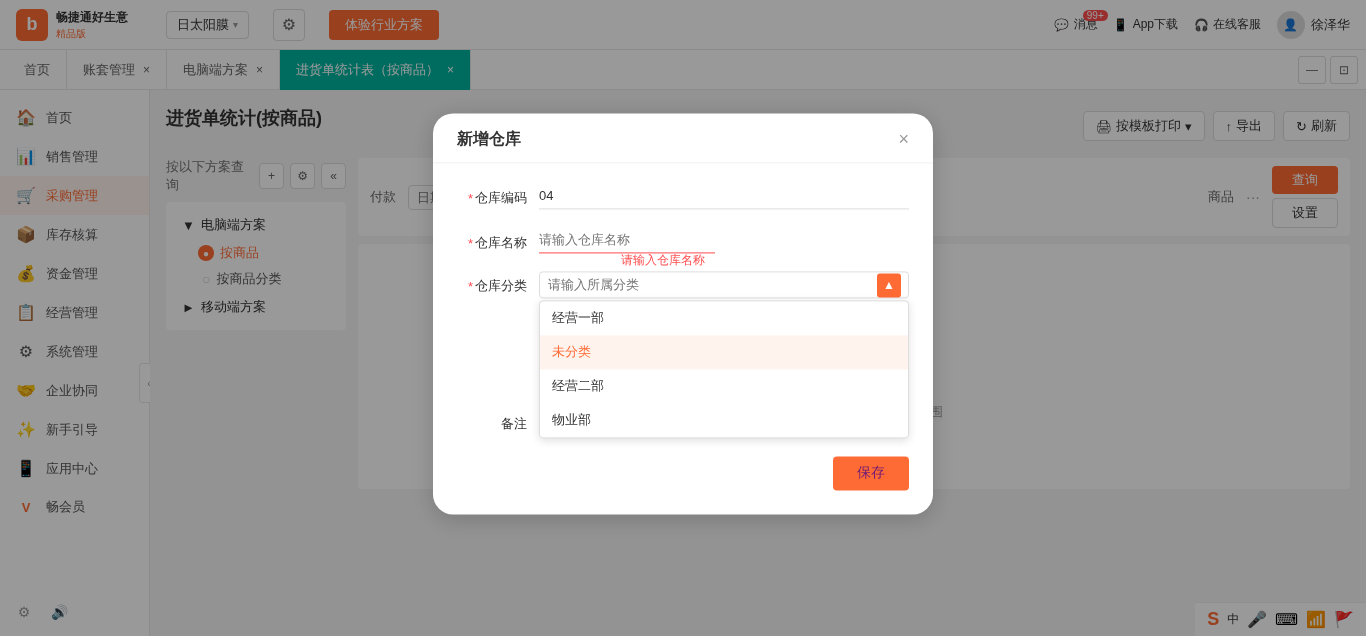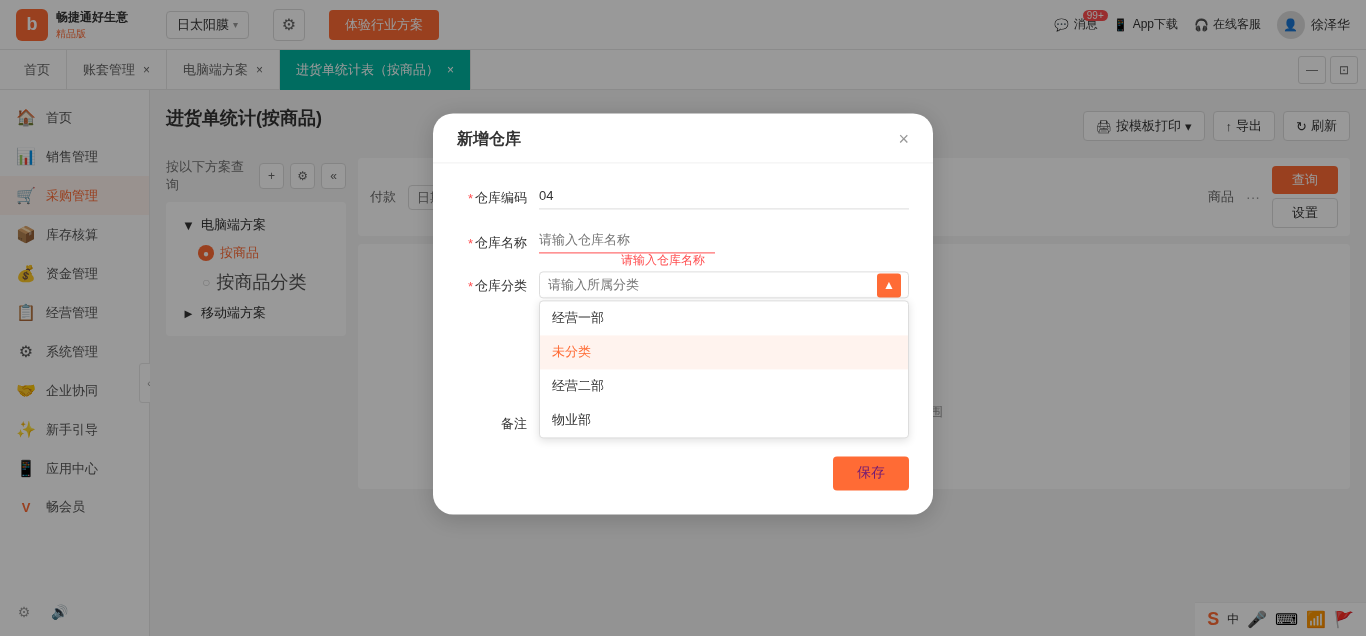--- a/index.html
+++ b/index.html
@@ -416,21 +416,21 @@
             <span>▼</span>
             <span>电脑端方案</span>
           </div>
           <div class="tree-child">
             <div class="active-item" style="padding:4px 0;display:flex;align-items:center;gap:6px;">
               <div class="orange-dot">●</div>
               <span style="font-size:13px;color:#ff6b35;">按商品</span>
             </div>
             <div style="padding:4px 0;display:flex;align-items:center;gap:6px;padding-left:4px;">
               <span style="font-size:14px;color:#ccc;">○</span>
-              <span style="font-size:18px;color:#555;">按商品分类</span>
+              <span style="font-size:13px;color:#555;">按商品分类</span>
             </div>
           </div>
           <div class="tree-node">
             <span>►</span>
             <span>移动端方案</span>
           </div>
         </div>
       </div>
 
       <div style="flex:1;">

